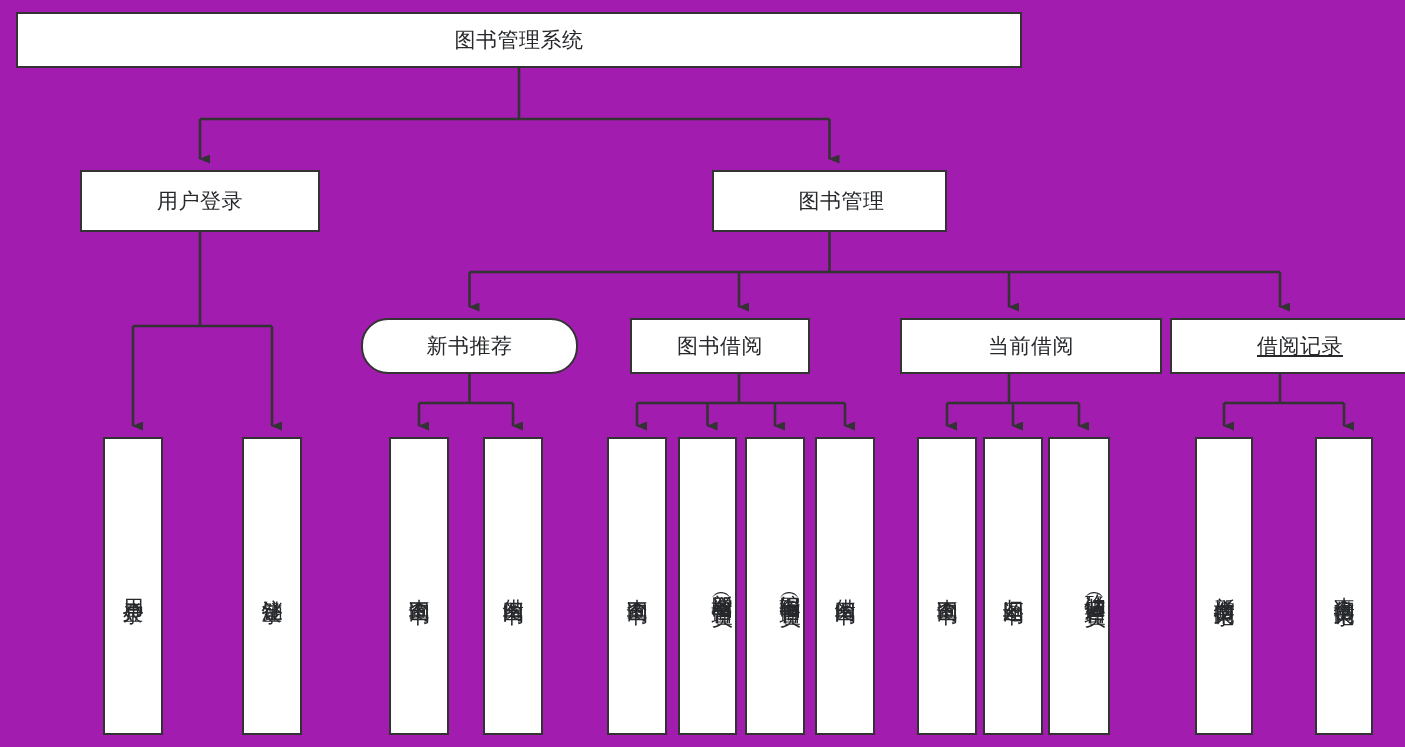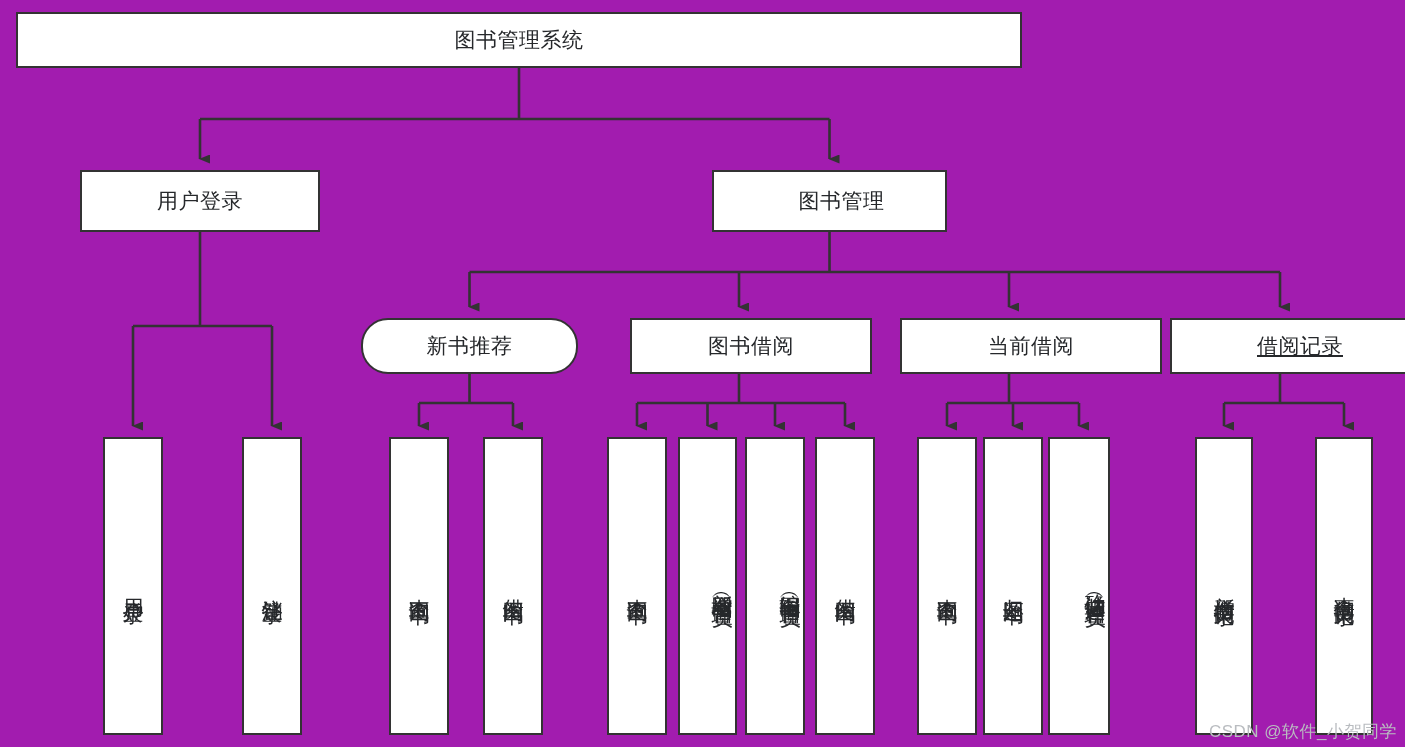--- a/index.html
+++ b/index.html
@@ -112,21 +112,21 @@
       </div>
       <div class="node horiz" style="left: 80px; top: 170px; width: 240px; height: 62px;">
         <span class="node-label">用户登录</span>
       </div>
       <div class="node horiz" style="left: 712px; top: 170px; width: 235px; height: 62px; padding-left: 24px;">
         <span class="node-label">图书管理</span>
       </div>
       <div class="node horiz" style="left: 361px; top: 318px; width: 217px; height: 56px; border-radius: 27px;">
         <span class="node-label">新书推荐</span>
       </div>
-      <div class="node horiz" style="left: 630px; top: 318px; width: 242px; height: 56px;">
+      <div class="node horiz" style="left: 630px; top: 318px; width: 180px; height: 56px;">
         <span class="node-label">图书借阅</span>
       </div>
       <div class="node horiz" style="left: 900px; top: 318px; width: 262px; height: 56px;">
         <span class="node-label">当前借阅</span>
       </div>
       <div class="node horiz" style="left: 1170px; top: 318px; width: 260px; height: 56px; text-decoration: underline;">
         <span class="node-label">借阅记录</span>
       </div>
       <div class="node vert" style="left: 103px; top: 437px; width: 60px; height: 298px;">
         <span class="node-label">用户登录</span>
@@ -162,14 +162,13 @@
         <span class="node-label">确认归还（管理员）</span>
       </div>
       <div class="node vert" style="left: 1195px; top: 437px; width: 58px; height: 298px;">
         <span class="node-label">新增借阅记录</span>
       </div>
       <div class="node vert" style="left: 1315px; top: 437px; width: 58px; height: 298px;">
         <span class="node-label">查询借阅记录</span>
       </div>
     </div>
 
-  <div class="watermark">CSDN @软件_小贺同学</div>
 </div>
 
 </body></html>

